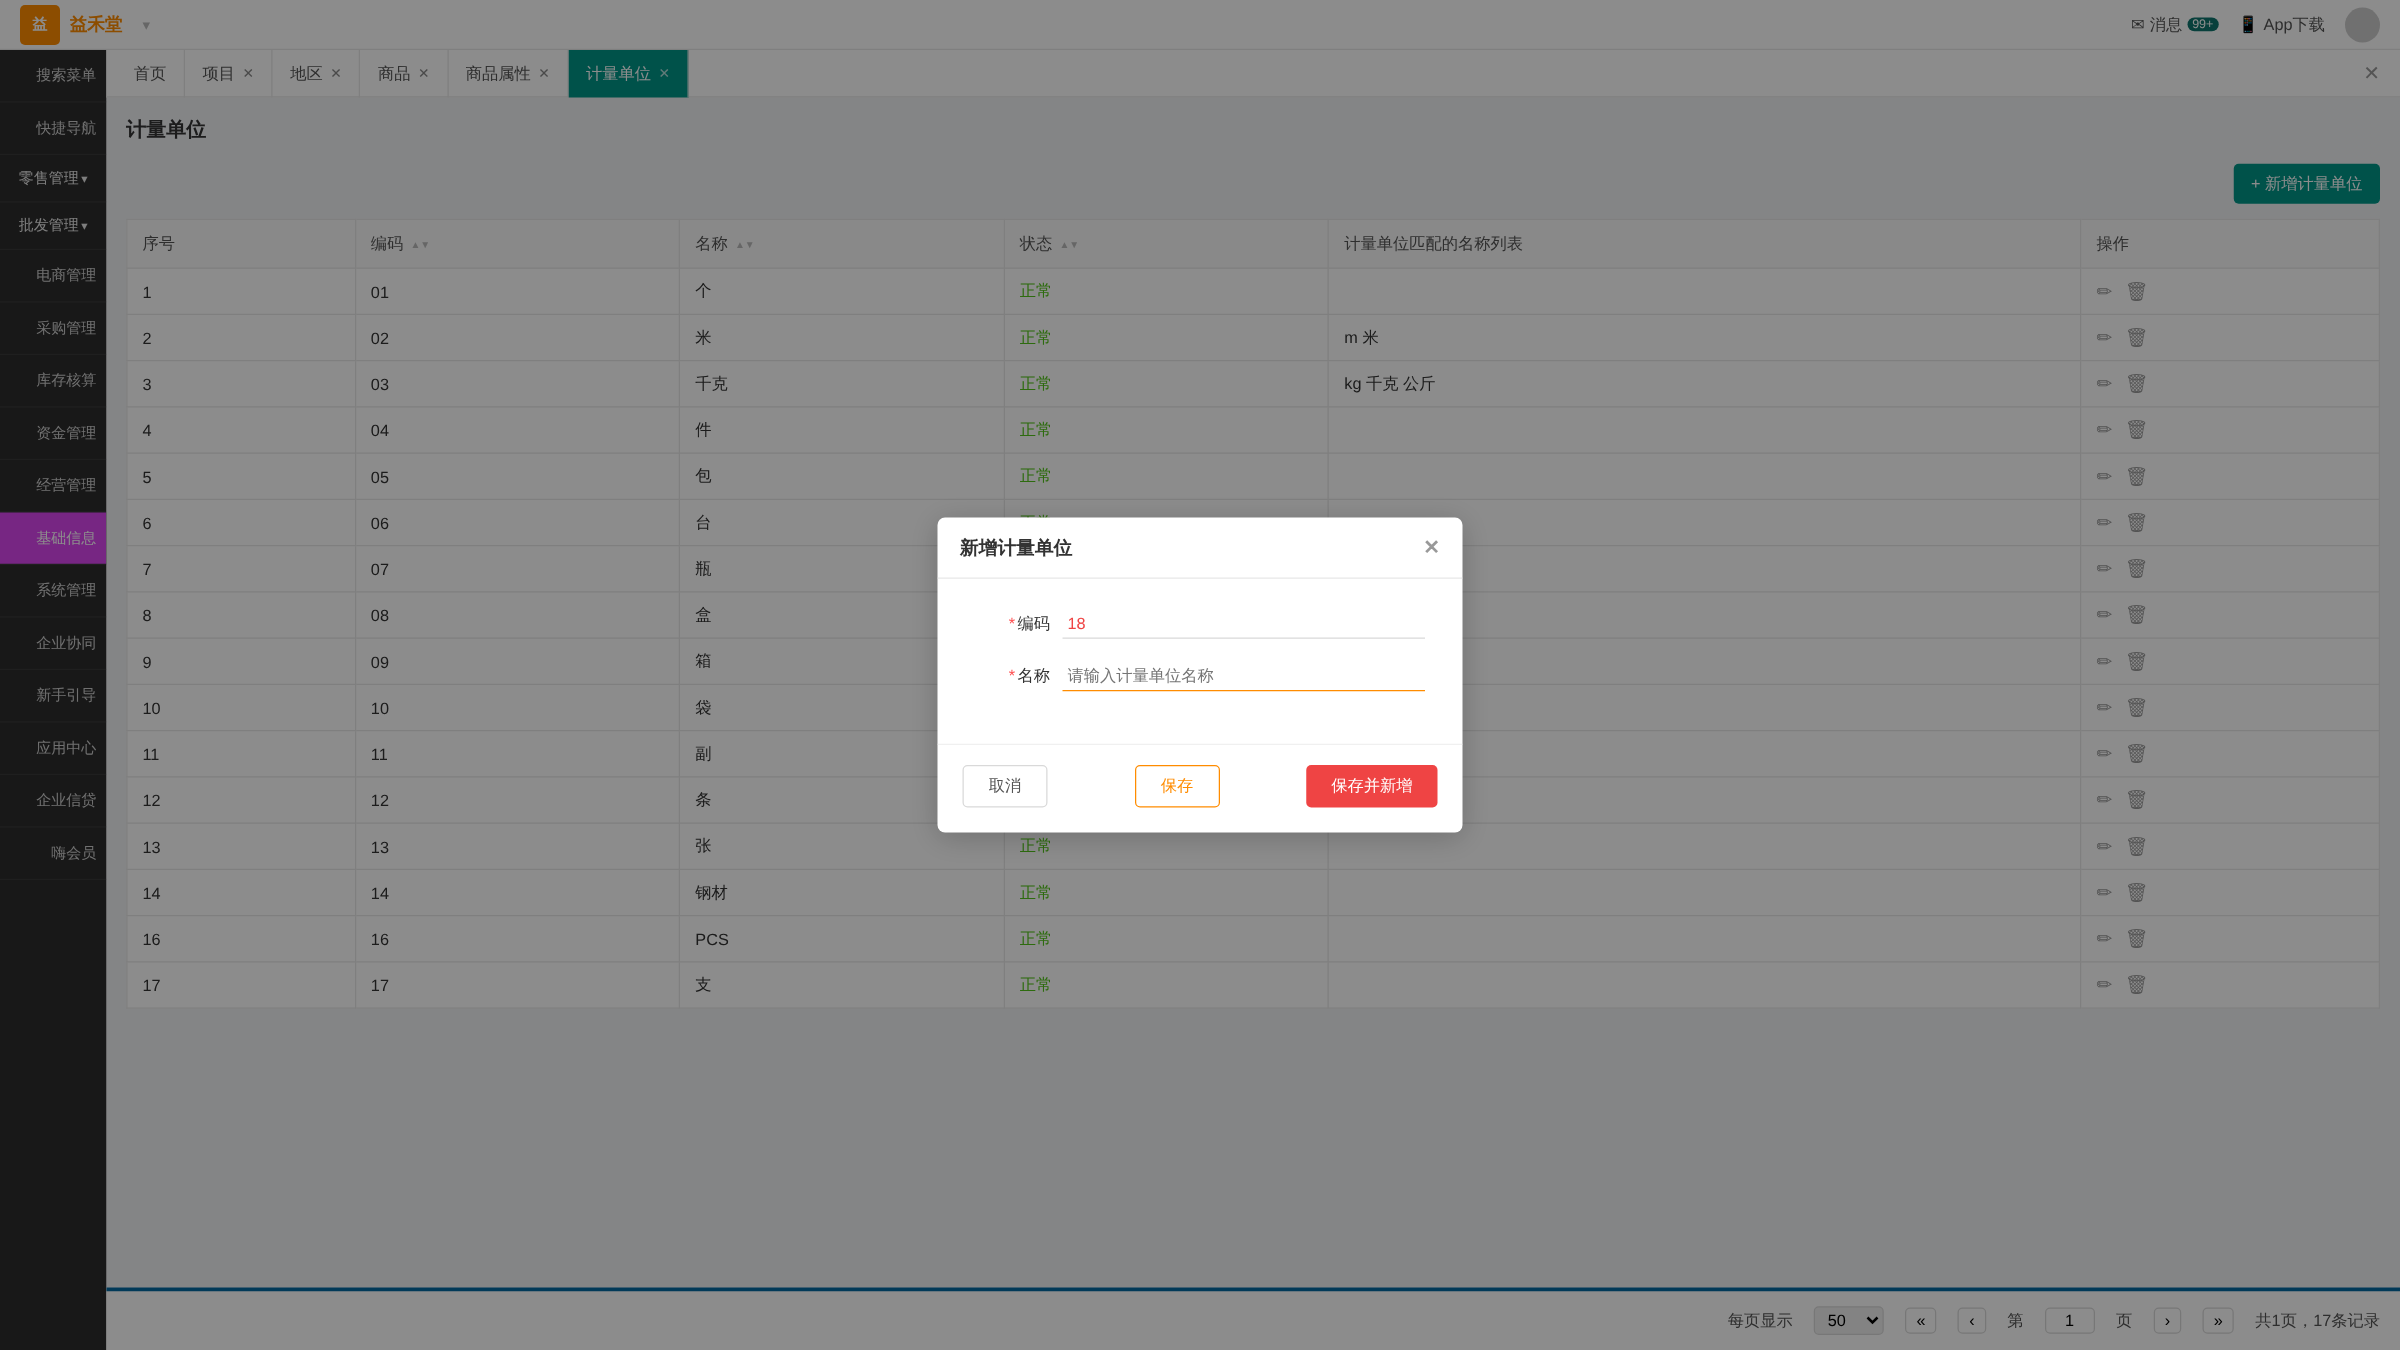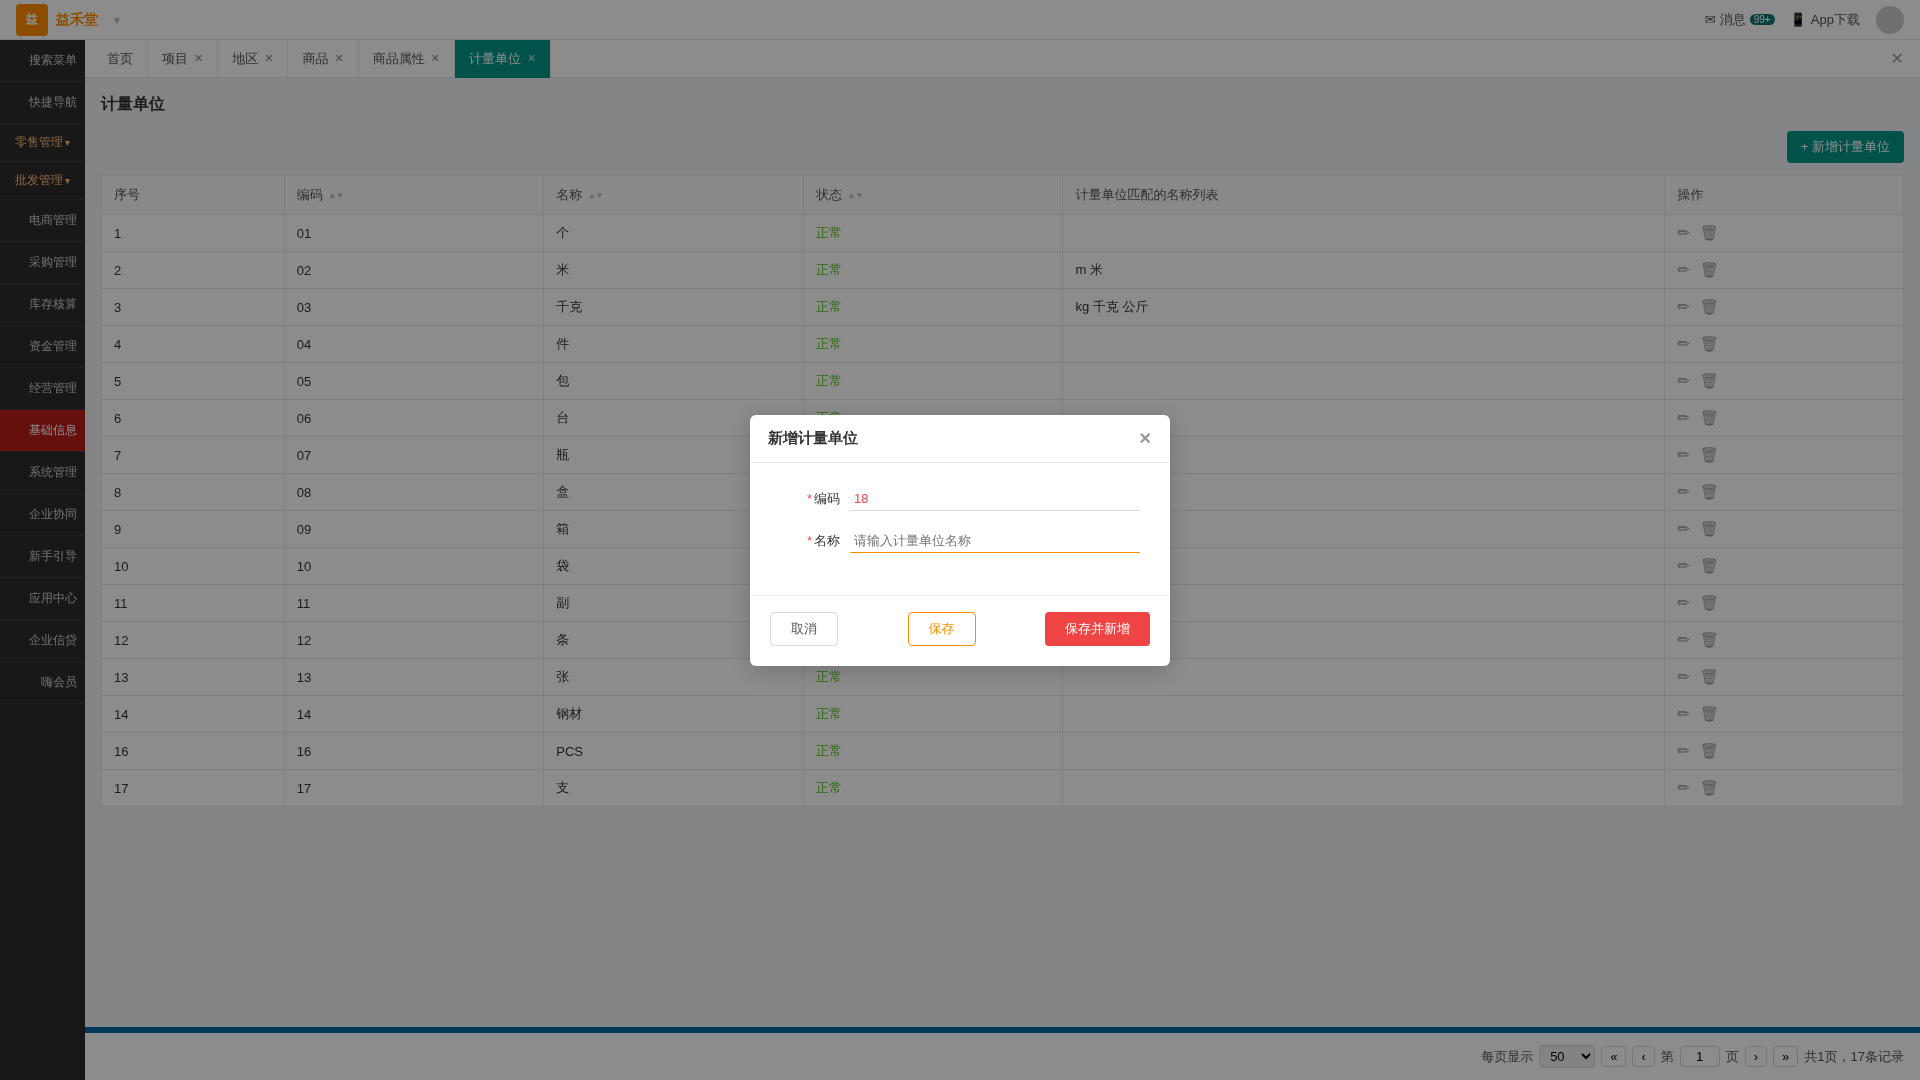--- a/index.html
+++ b/index.html
@@ -85,27 +85,27 @@
     }
     .sidebar-item {
       padding: 12px 8px;
       text-align: right;
       color: #ccc;
       cursor: pointer;
       font-size: 12px;
       border-bottom: 1px solid #3a3a3a;
     }
     .sidebar-item.active {
-      background: #b91c1c;
+      background: #d946ef;
       color: #fff;
     }
     .sidebar-item-group {
       padding: 10px 8px;
       text-align: center;
-      color: #fdba74;
+      color: #e5e5e5;
       cursor: pointer;
       font-size: 12px;
       border-bottom: 1px solid #3a3a3a;
       display: flex;
       align-items: center;
       justify-content: center;
       gap: 2px;
     }
     .sidebar-item-group .arrow { font-size: 10px; }
 
@@ -228,25 +228,25 @@
       color: #bbb;
       line-height: 1;
     }
 
     
     .pagination {
       display: flex;
       align-items: center;
       justify-content: flex-end;
       padding: 12px 16px;
-      gap: 6px;
+      gap: 17px;
       font-size: 13px;
       color: #555;
       background: #fff;
-      border-top: 6px solid #0369a1;
+      border-top: 3px solid #0369a1;
     }
     .page-size-select {
       border: 1px solid #d9d9d9;
       border-radius: 4px;
       padding: 2px 6px;
       font-size: 13px;
     }
     .page-btn {
       border: 1px solid #d9d9d9;
       background: #fff;

